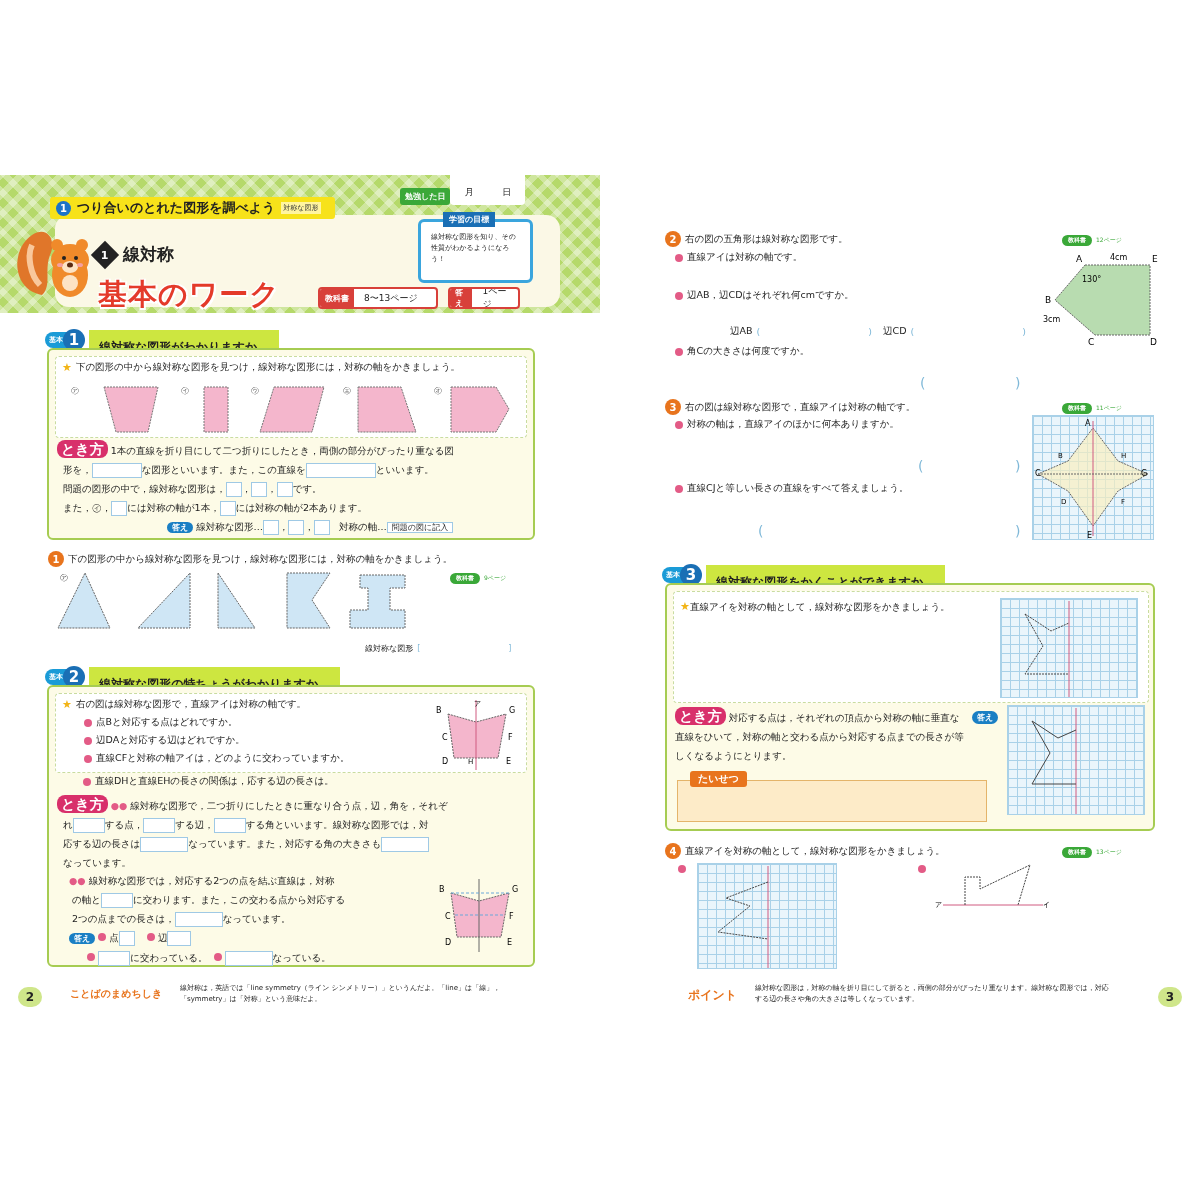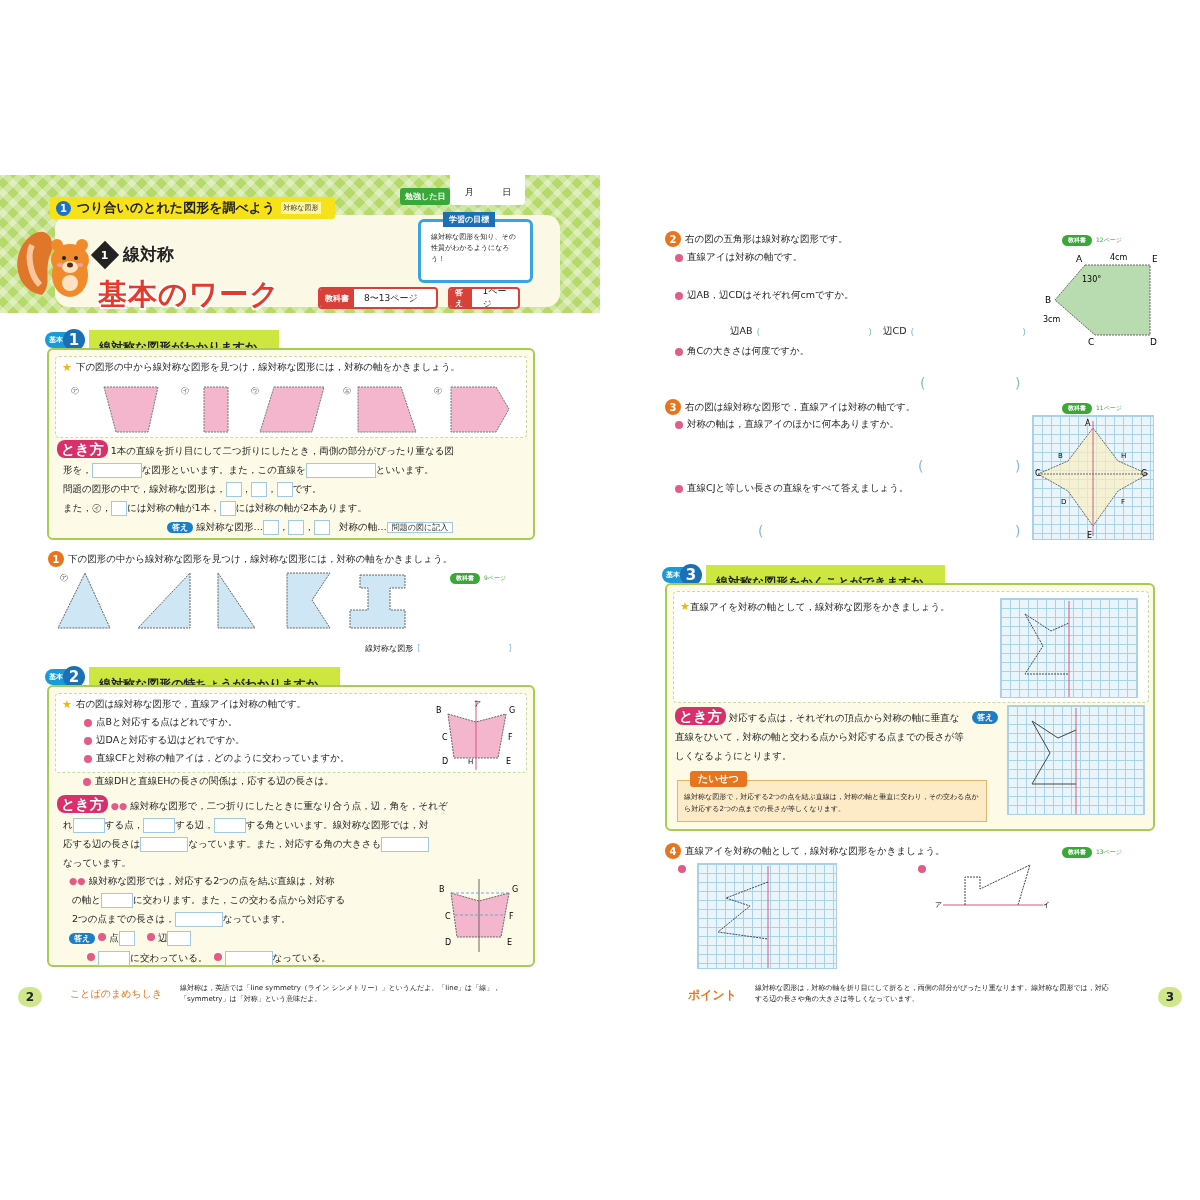--- a/index.html
+++ b/index.html
@@ -236,21 +236,21 @@
       <text x="10" y="15" font-size="8">B</text>
         <text x="83" y="15" font-size="8">G</text>
         <text x="16" y="42" font-size="8">C</text>
         <text x="80" y="42" font-size="8">F</text>
         <text x="16" y="68" font-size="8">D</text>
         <text x="78" y="68" font-size="8">E</text>
     </svg>
   </div>
 
   <div class="page-num" style="left:18px;top:812px">2</div>
-  <div class="abs" style="left:70px;top:812px;font-size:10px;font-weight:normal;color:#e8741d">ことばのまめちしき</div>
+  <div class="abs" style="left:70px;top:812px;font-size:10px;font-weight:bold;color:#e8741d">ことばのまめちしき</div>
   <div class="abs" style="left:180px;top:808px;width:360px;font-size:7px;line-height:11px">線対称は，英語では「line symmetry（ライン シンメトリー）」というんだよ。「line」は「線」，「symmetry」は「対称」という意味だよ。</div>
 </div>
 
 <div class="page page-right">
 
   <div class="q-line" style="left:65px;top:56px">
     <span class="orange-num">2</span>
       <span>右の図の五角形は線対称な図形です。</span>
   </div>
   <div class="abs kyokasho" style="left:462px;top:60px">
@@ -342,21 +342,20 @@
     <span class="ans-tag abs" style="left:305px;top:126px">答え</span>
     <div class="abs grid" style="left:340px;top:120px;width:138px;height:110px">
       <svg width="138" height="110">
           <polyline points="68,2 68,108" stroke="#d05a80" fill="none"></polyline>
           <polyline points="24,15 50,32 68,24" stroke="#444" fill="none"></polyline>
           <polyline points="24,15 42,47 24,78 68,78" stroke="#444" fill="none"></polyline>
         </svg>
     </div>
     <div class="taisetsu" style="left:10px;top:195px;width:310px;height:42px">
       <span class="taisetsu-tag">たいせつ</span>
-      <div style="font-size:7px;line-height:12px;padding:10px 6px 0">線対称な図形で，対応する2つの点を結ぶ直線は，対称の軸と垂直に交わり，その交わる点から対応する2つの点までの長さが等しくなります。</div>
     </div>
   </div>
 
   <div class="q-line" style="left:65px;top:668px">
     <span class="orange-num">4</span>
       <span>直線アイを対称の軸として，線対称な図形をかきましょう。</span>
   </div>
   <div class="abs kyokasho" style="left:462px;top:672px">
       <b>教科書</b>
       <span>13ページ</span>

